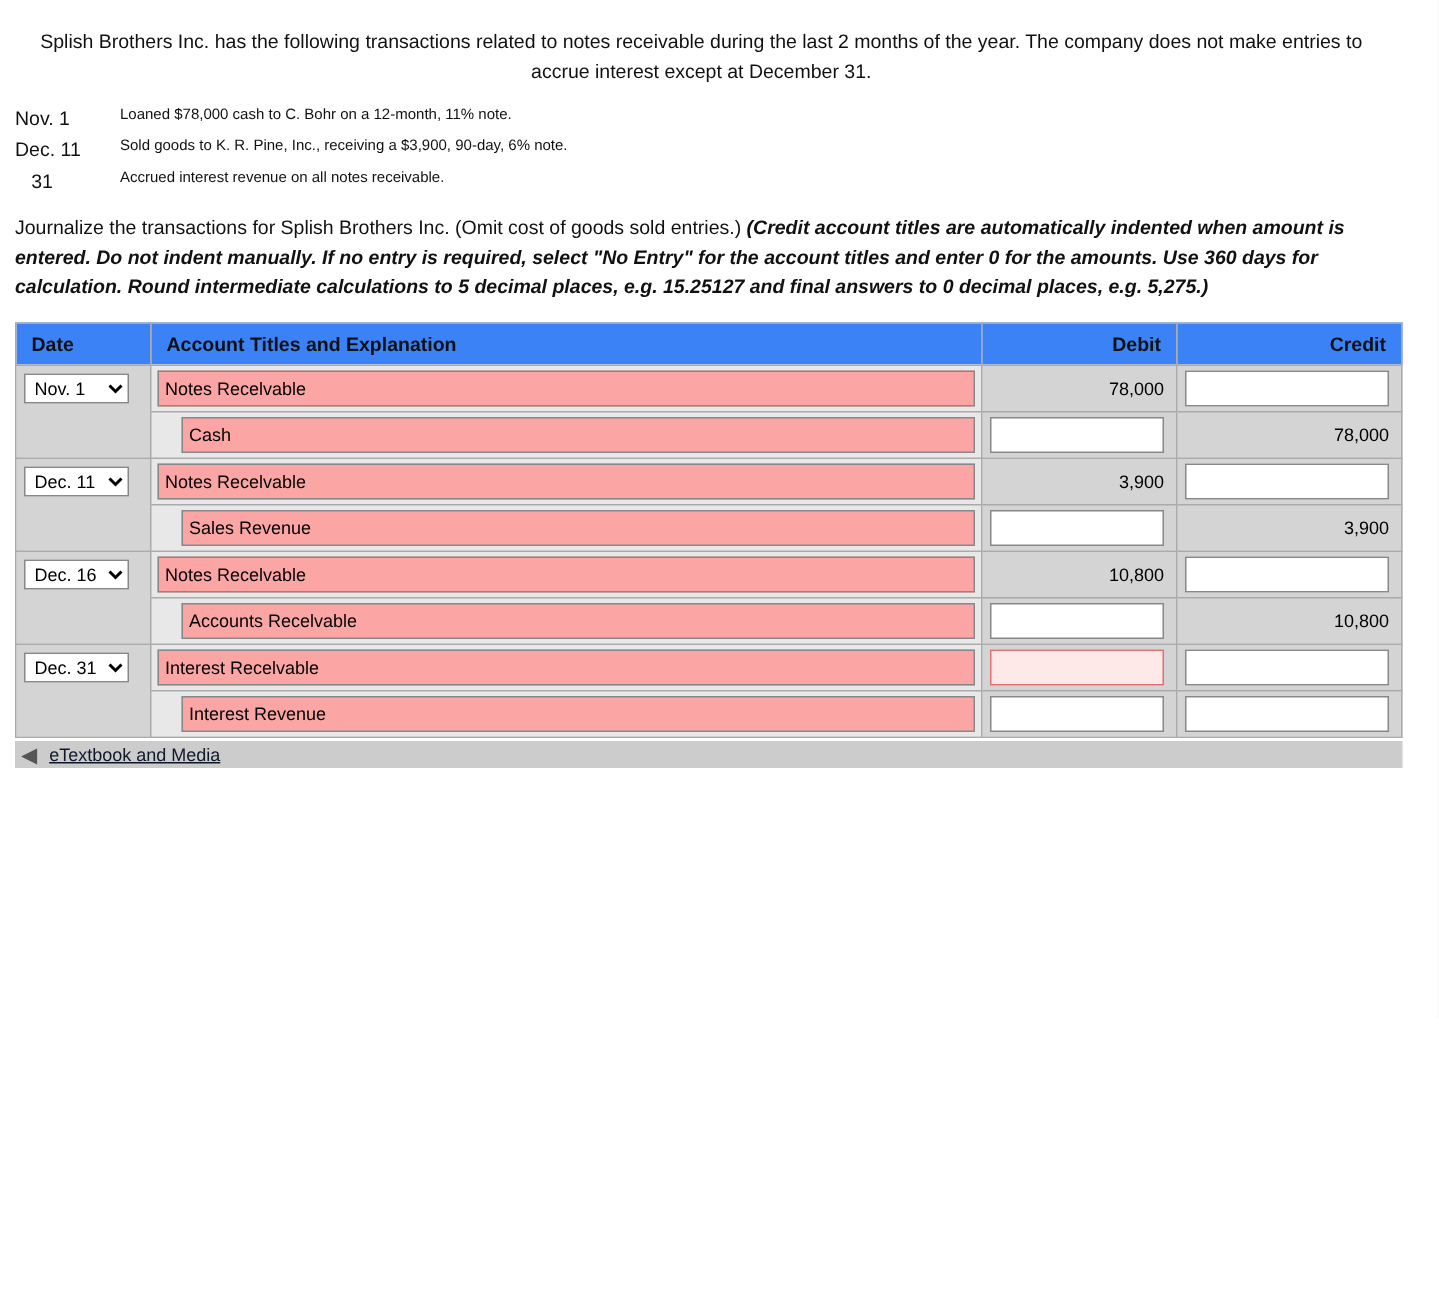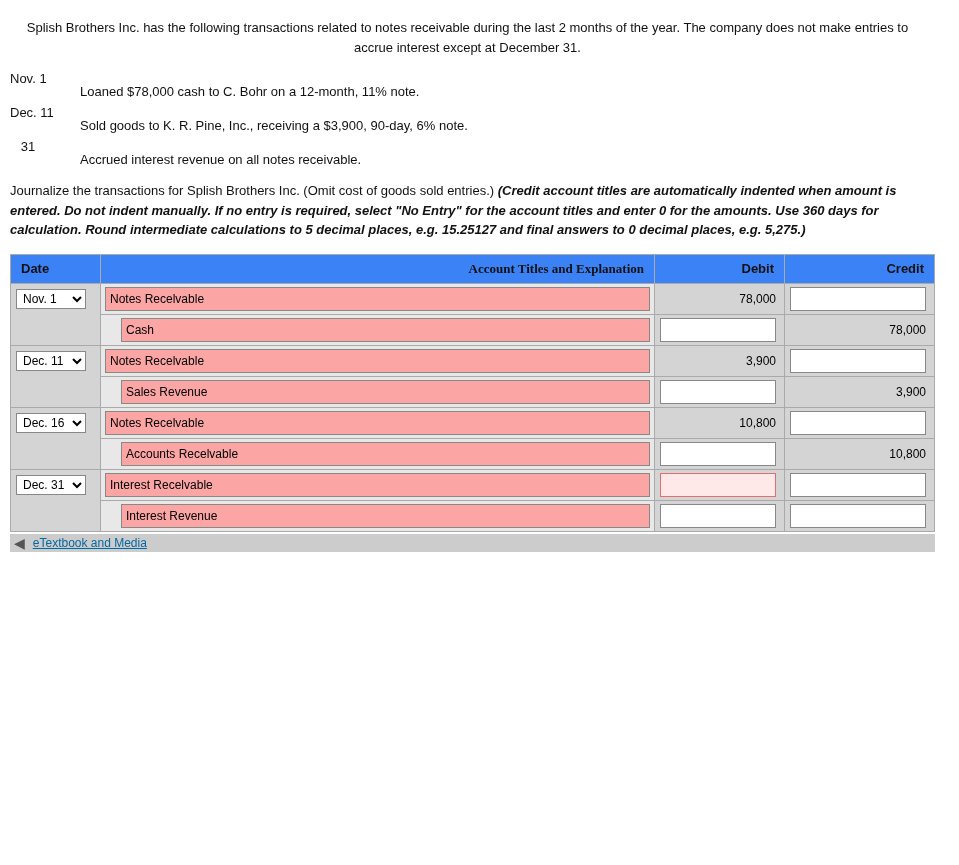--- a/index.html
+++ b/index.html
@@ -34,22 +34,21 @@
       align-items: flex-start;
     }
     .t-date {
       min-width: 70px;
       font-weight: normal;
       font-size: 13px;
       padding-top: 0;
     }
     .t-desc {
       flex: 1;
-      font-size: 13px;
-      margin-top: 13px;
+      font-size: 10px;
     }
     .instructions {
       font-size: 13px;
       line-height: 1.5;
       margin-bottom: 14px;
     }
     .instructions em {
       font-style: italic;
       font-weight: bold;
     }
@@ -61,21 +60,21 @@
     }
     .journal-table th {
       background: #3b82f6;
       border: 1px solid #aaa;
       padding: 6px 10px;
       font-weight: bold;
       font-size: 13px;
       text-align: center;
     }
     .journal-table th.date-col { text-align: left; width: 90px; }
-    .journal-table th.acct-col { text-align: right; font-family: Liberation Serif, serif; }
+    .journal-table th.acct-col { text-align: left; }
     .journal-table th.debit-col { text-align: right; width: 130px; }
     .journal-table th.credit-col { text-align: right; width: 150px; }
 
     .journal-table td {
       border: 1px solid #aaa;
       padding: 3px 5px;
       font-size: 12px;
       vertical-align: middle;
     }
     .journal-table td.date-cell {
@@ -139,21 +138,21 @@
     .footer-bar {
       background: #ccc;
       height: 18px;
       margin-top: 2px;
       display: flex;
       align-items: center;
       padding-left: 4px;
     }
     .footer-link {
       font-size: 12px;
-      color: #0369a1;
+      color: #0f172a;
       text-decoration: underline;
     }
     .nav-arrow {
       font-size: 14px;
       margin-right: 8px;
       color: #555;
     }
   </style>
 </head>
 <body>

